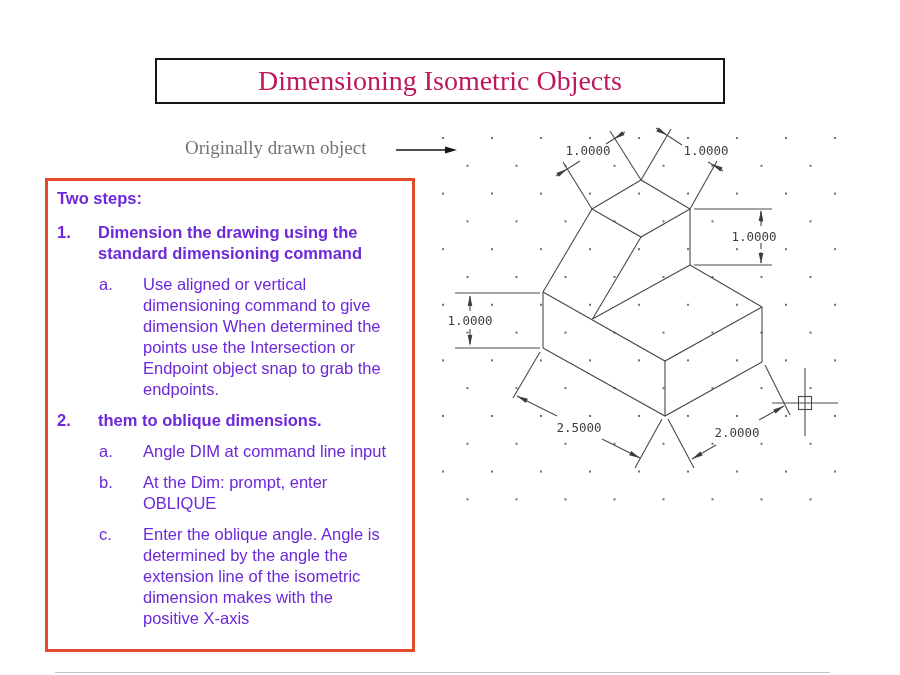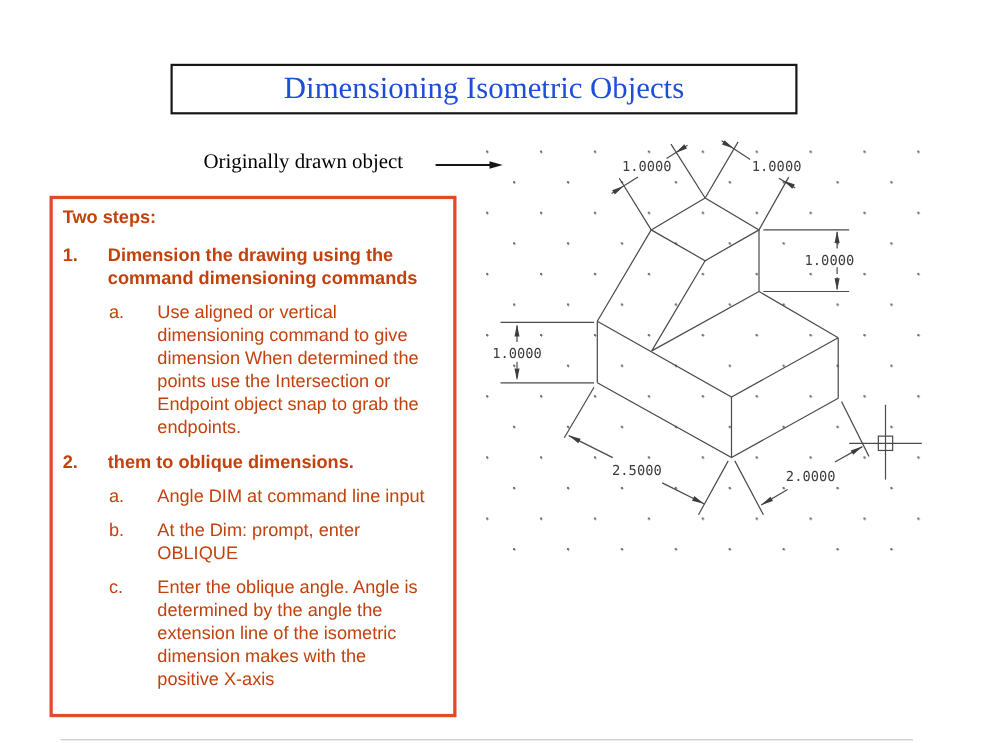--- a/index.html
+++ b/index.html
@@ -2,30 +2,30 @@
 <html style="--panel-border: #e04b2a; --grid-dot: #707070;"><head>
 <meta charset="utf-8">
 <style>
   html,body{margin:0;padding:0;background:#ffffff;}
   #slide{position:relative;width:900px;height:675px;background:#fff;overflow:hidden;
          font-family:"Liberation Sans",sans-serif;}
 
   
   .title-box{position:absolute;left:155px;top:58px;width:570px;height:46px;
     border:2px solid #161616;box-sizing:border-box;text-align:center;}
-  .title-box span{font-family:"Liberation Serif",serif;font-size:28px;line-height:42px;color:#1d4ed8;}
+  .title-box span{font-family:"Liberation Serif",serif;font-size:28px;line-height:42px;color:#be185d;}
 
   
   .caption{position:absolute;left:185px;top:137px;font-family:"Liberation Serif",serif;
-    font-size:19px;color:#000000;white-space:nowrap;}
+    font-size:19px;color:#737373;white-space:nowrap;}
 
   
   .panel{position:absolute;left:45px;top:178px;width:370px;height:474px;
     border:3px solid var(--panel-border,#e04b2a);box-sizing:border-box;
-    padding:7px 6px 0 9px;color:#c2410c;font-size:16.5px;line-height:21px;overflow:hidden;}
+    padding:7px 6px 0 9px;color:#6d28d9;font-size:16.5px;line-height:21px;overflow:hidden;}
   .p-heading{font-weight:bold;margin:0 0 13px 0;}
   .row{display:flex;margin-bottom:10px;font-weight:bold;}
   .row .num{width:41px;flex:none;}
   .sub{display:flex;margin-left:42px;margin-bottom:10px;font-weight:normal;}
   .sub .num{width:44px;flex:none;}
   .txt{flex:1;}
   .line{display:block;}
 
   
   .iso-grid{position:absolute;left:441px;top:132px;width:403px;height:386px;
@@ -55,21 +55,21 @@
 
   <div class="caption">Originally drawn object</div>
 
   <div class="panel">
     <div class="p-heading">Two steps:</div>
     <div id="steps-list">
         <div class="row">
           <span class="num">1.</span>
           <span class="txt">
             <span class="line">Dimension the drawing using the</span>
-            <span class="line">command dimensioning commands</span>
+            <span class="line">standard dimensioning command</span>
           </span>
         </div>
         <div class="sub">
           <span class="num">a.</span>
           <span class="txt">
             <span class="line">Use aligned or vertical</span>
             <span class="line">dimensioning command to give</span>
             <span class="line">dimension When determined the</span>
             <span class="line">points use the Intersection or</span>
             <span class="line">Endpoint object snap to grab the</span>

